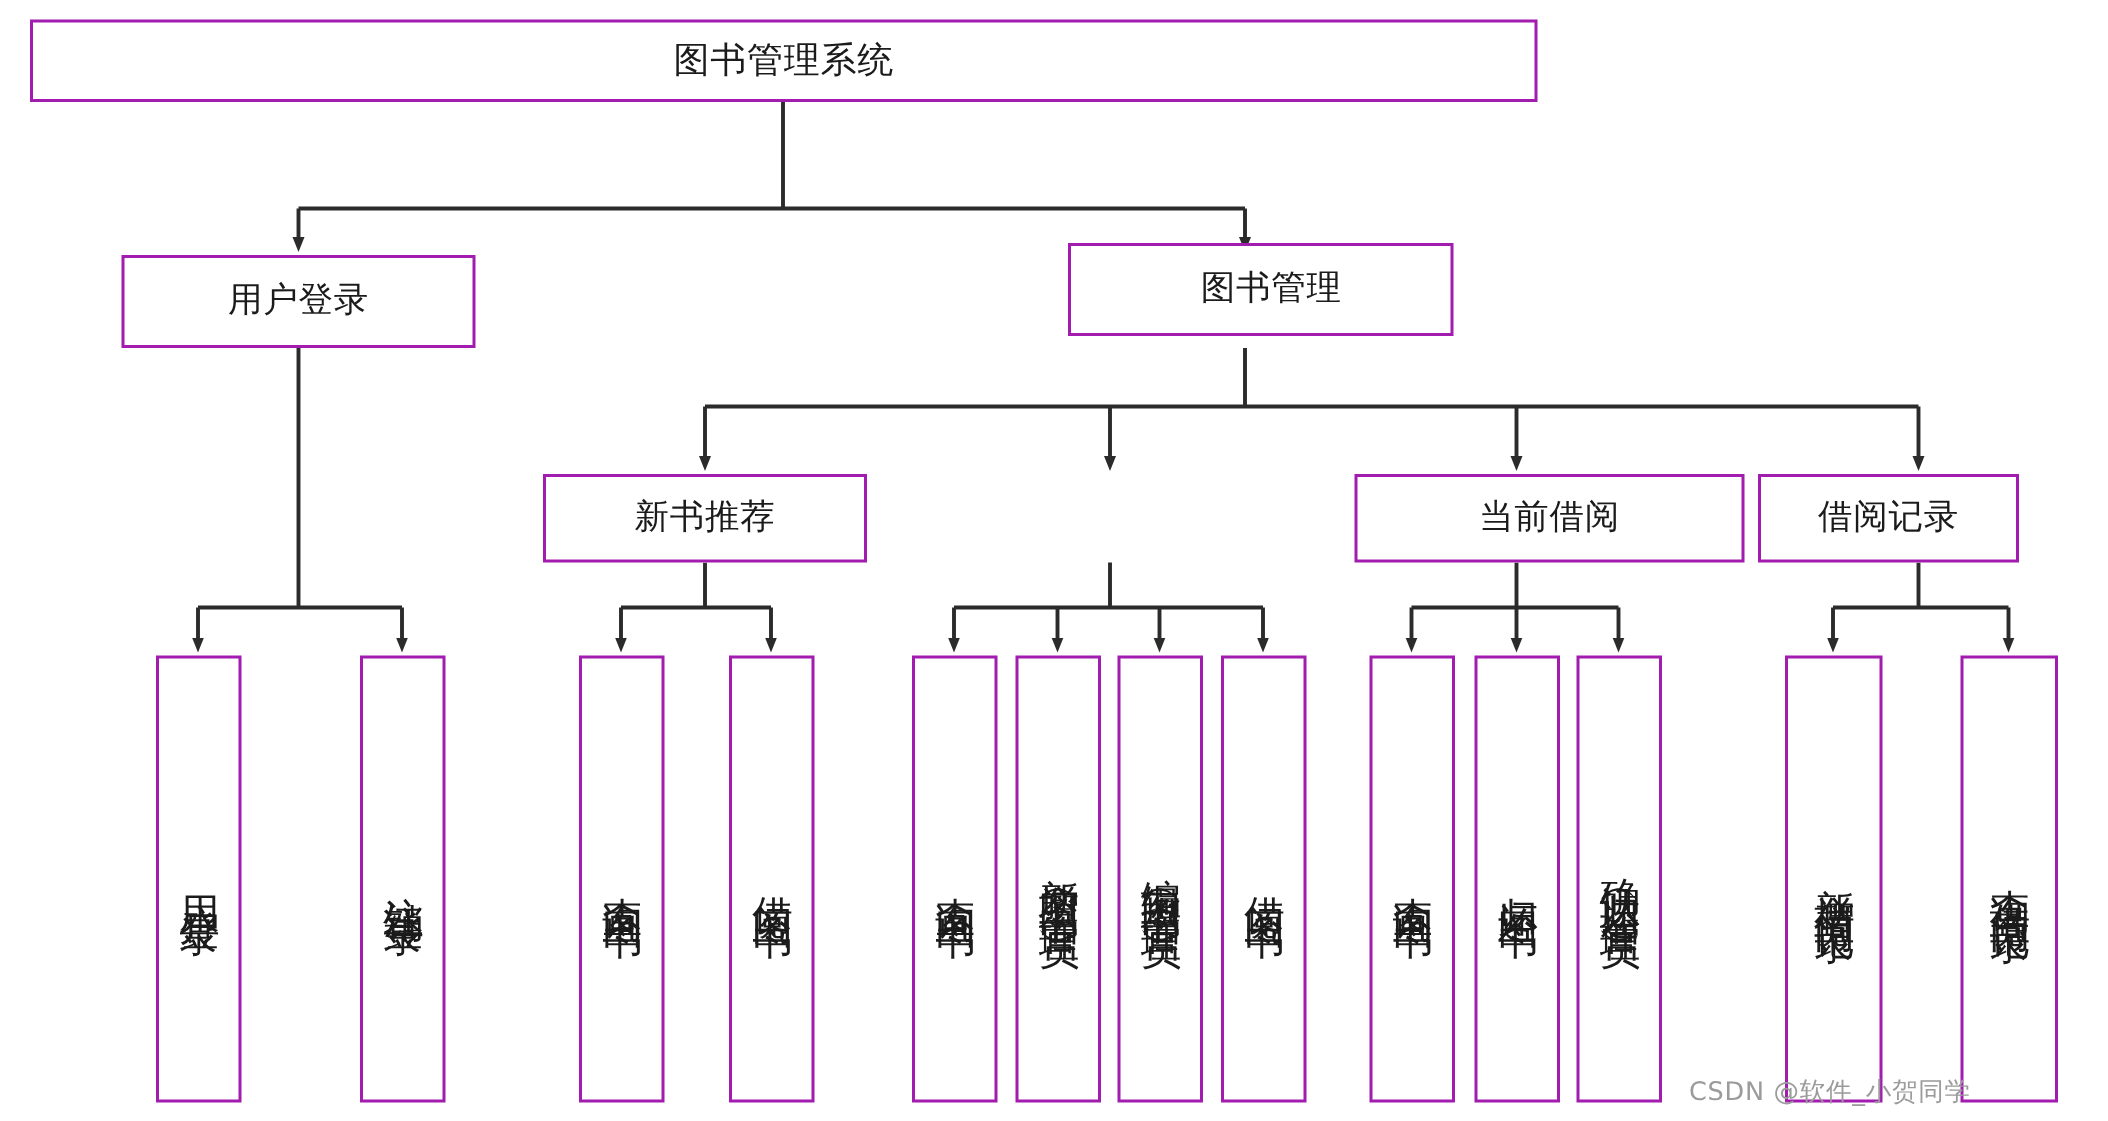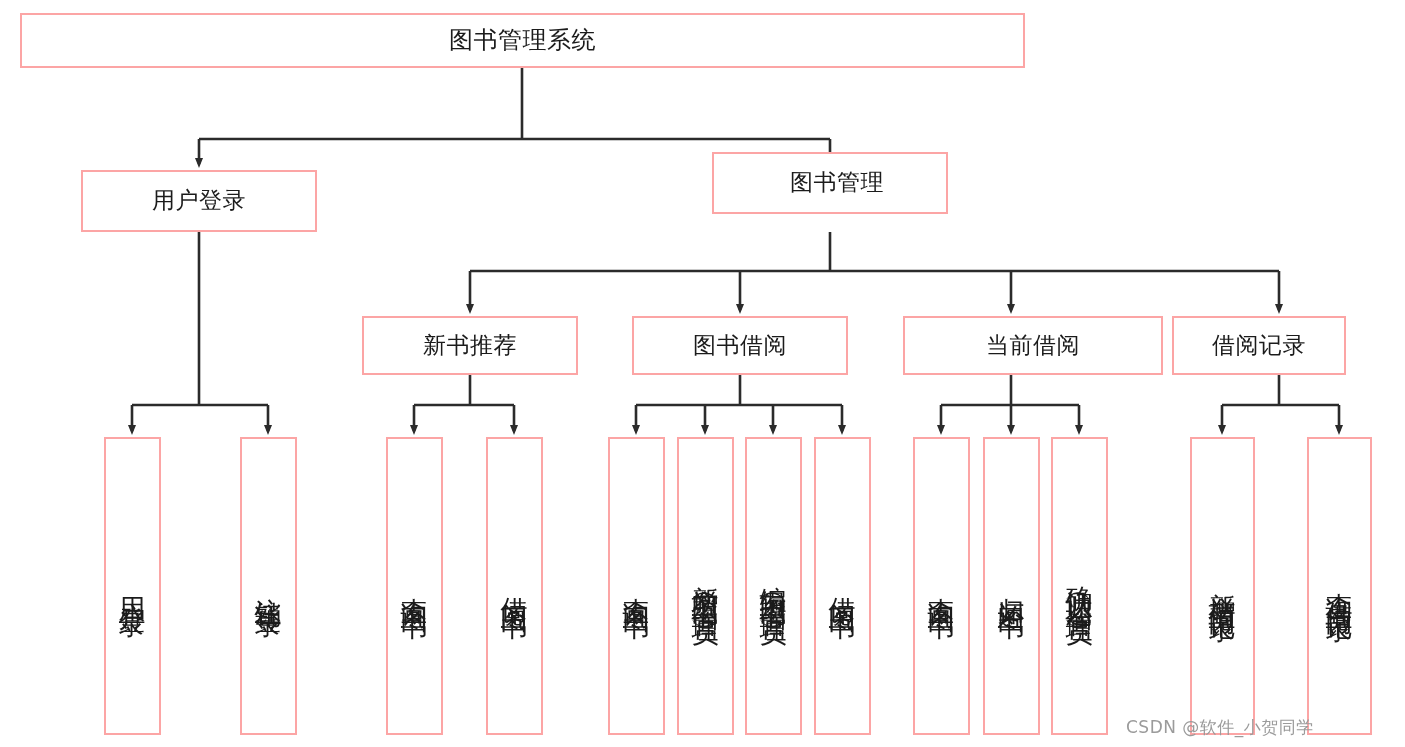--- a/index.html
+++ b/index.html
@@ -22,21 +22,21 @@
     left: 0;
     top: 0;
     width: 1405px;
     height: 747px;
     pointer-events: none;
   }
   .node {
     position: absolute;
     box-sizing: border-box;
     background: #ffffff;
-    border: 2px solid #fca5a5;
+    border: 2px solid #a21caf;
     display: flex;
     align-items: center;
     justify-content: center;
     color: #1b1b1b;
   }
   .node .label {
     display: block;
     text-align: center;
     line-height: 1.12;
     white-space: nowrap;
@@ -126,29 +126,26 @@
     </g>
   </svg>
 
   <div class="node horiz title" id="node-root" style="left: 20px; top: 13px; width: 1005px; height: 55px;">
     <span class="label">图书管理系统</span>
   </div>
 
   <div class="node horiz" id="node-t2-0" style="left: 81px; top: 170px; width: 236px; height: 62px;">
     <span class="label">用户登录</span>
   </div>
-  <div class="node horiz" id="node-t2-1" style="left: 712px; top: 152px; width: 236px; height: 62px; padding-left: 14px;">
+  <div class="node horiz" id="node-t2-1" style="left: 712px; top: 162px; width: 257px; height: 62px; padding-left: 14px;">
     <span class="label">图书管理</span>
   </div>
 
   <div class="node horiz" id="node-t3-0" style="left: 362px; top: 316px; width: 216px; height: 59px; justify-content: center;">
     <span class="label">新书推荐</span>
-  </div>
-  <div class="node horiz" id="node-t3-1" style="left: 632px; top: 316px; width: 216px; height: 59px;">
-    <span class="label">图书借阅</span>
   </div>
   <div class="node horiz" id="node-t3-2" style="left: 903px; top: 316px; width: 260px; height: 59px;">
     <span class="label">当前借阅</span>
   </div>
   <div class="node horiz" id="node-t3-3" style="left: 1172px; top: 316px; width: 174px; height: 59px;">
     <span class="label">借阅记录</span>
   </div>
 
   <div class="node vert" id="node-leaf-0" style="left: 104px; top: 437px; width: 57px; height: 298px;">
     <span class="label">用户登录</span>

